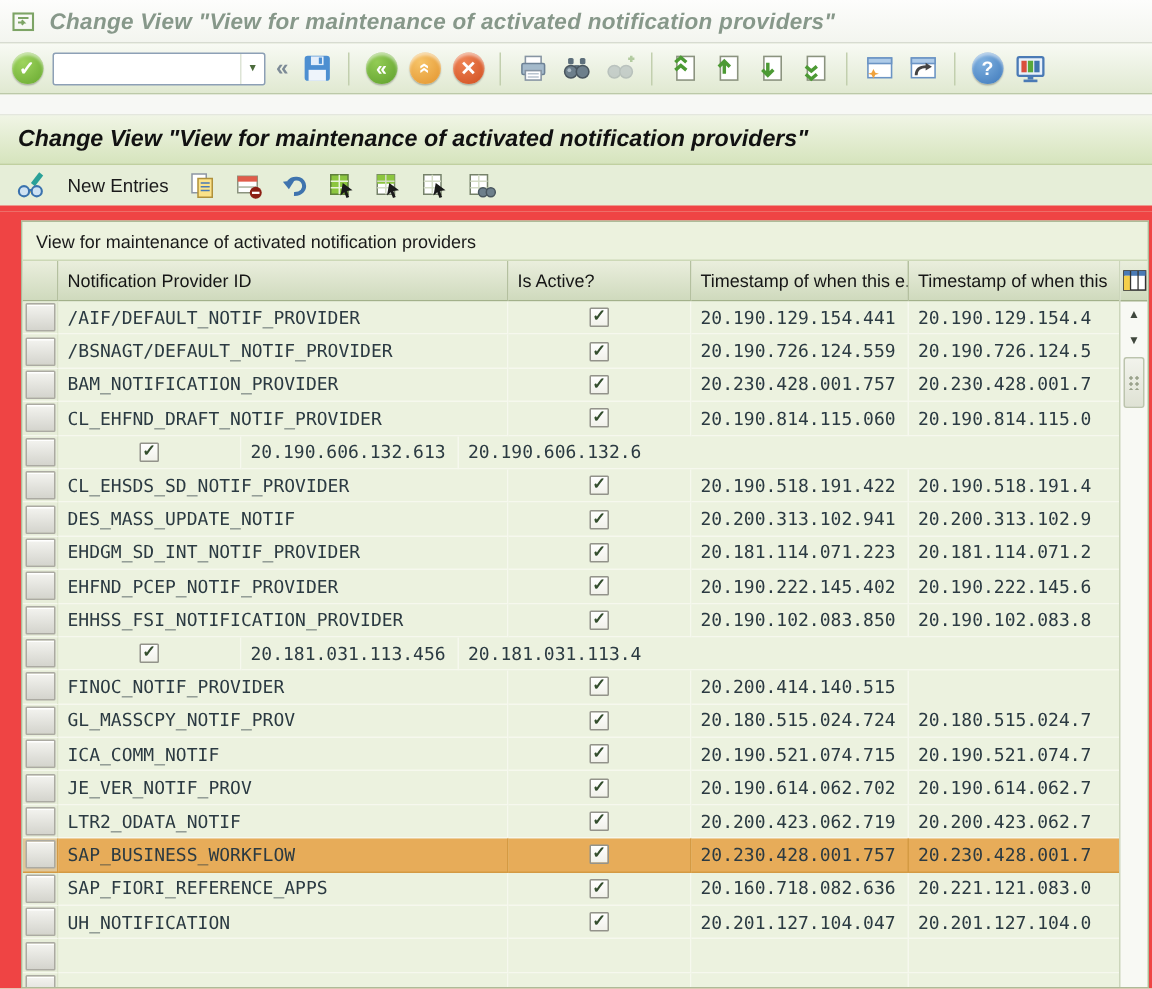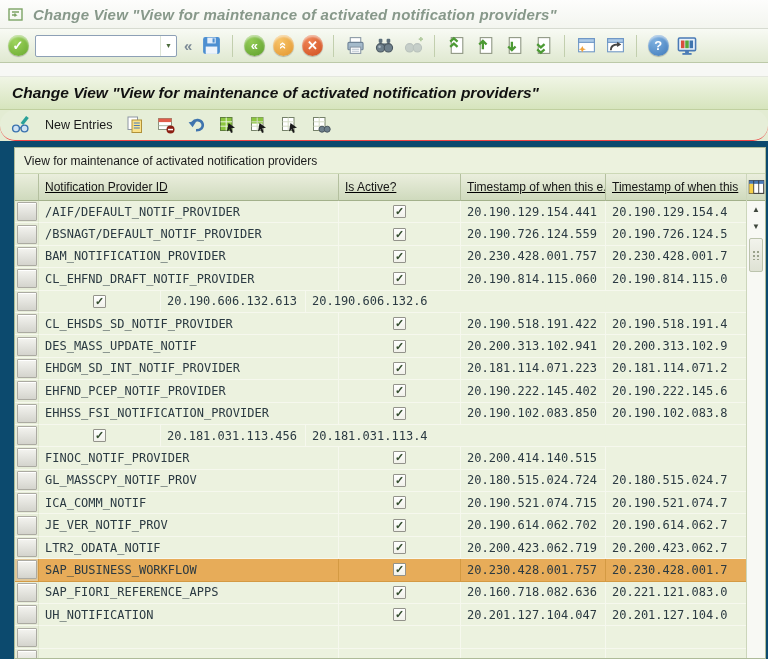--- a/index.html
+++ b/index.html
@@ -35,35 +35,35 @@
   .collapse { font-size:15px; font-weight:bold; color:#7c8a96; padding:0 2px; }
   .dim { opacity:.45; }
 
   
   .screen-title { height:33px; background:linear-gradient(#f0f5e5,#d6e4bd);
     border-bottom:1px solid #c0d09f; display:flex; align-items:center; padding:0 12px; }
   .screen-title span { font-size:15.5px; font-weight:bold; font-style:italic; color:#111;
     white-space:nowrap; }
 
   
-  .app-toolbar { height:31px; background:#e6eed8; border-bottom:1px solid #ef4444;
-    display:flex; align-items:center; padding:0 8px; gap:7px;border-radius:15px; }
+  .app-toolbar { height:31px; background:#e6eed8; border-bottom:4px solid #ef4444;
+    display:flex; align-items:center; padding:0 8px; gap:7px; }
   .abtn { height:24px; display:flex; align-items:center; justify-content:center; padding:0 2px; flex:none; }
   .new-entries { font-size:12.5px; color:#1a1a1a; padding:2px 4px; white-space:nowrap; }
 
   
-  .content { height:518px; padding:6px 2px 0 14px; background:#0c4a6e; }
+  .content { height:518px; padding:6px 2px 0 14px; background:#ef4444; }
   .table-frame { height:512px; border:1px solid #aebb99; background:#eef3e2; overflow:hidden; }
   .group-title { height:26px; display:flex; align-items:center; padding:0 9px;
     font-size:12px; color:#1a1a1a; background:#ecf2de; border-bottom:1px solid #ccd8b6; }
 
   .grid-wrap { display:flex; height:484px; }
   .grid { flex:1; display:flex; flex-direction:column; overflow:hidden; }
 
-  .ghead { display:flex; height:27px; flex:none;text-decoration:underline; }
+  .ghead { display:flex; height:27px; flex:none; }
   .hcell { background:linear-gradient(#eaeedd,#cfdabd); border-right:1px solid #b4c09f;
     border-bottom:1px solid #a3b18b; font-size:12px; color:#161616; display:flex;
     align-items:center; padding:0 6px; white-space:nowrap; overflow:hidden; }
   .hsel { width:24px; flex:none; padding:0; }
   .hid { width:300px; flex:none; }
   .hactive { width:122px; flex:none; }
   .hts1 { width:145px; flex:none; }
   .hts2 { flex:1; min-width:0; border-right:none;text-align:right; }
 
   .gbody { flex:1; display:flex; flex-direction:column; overflow:hidden; background:#ecf2df; }

